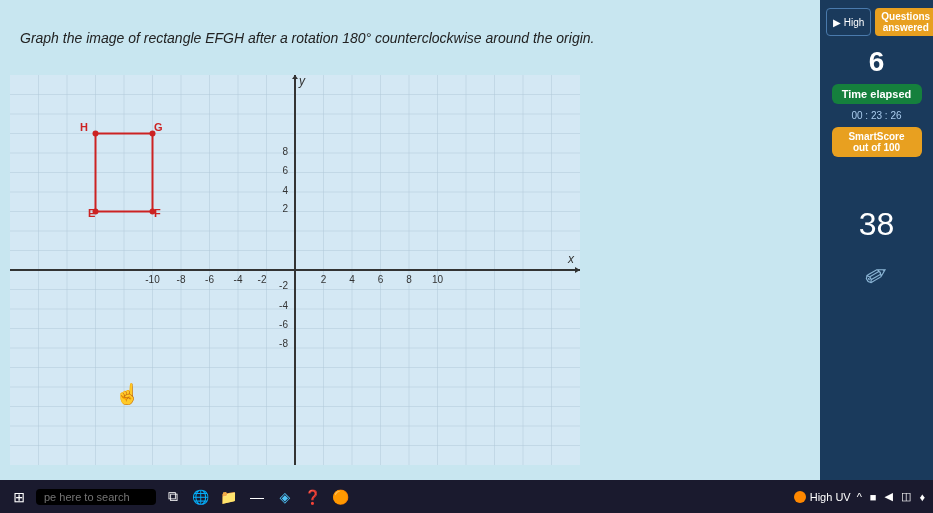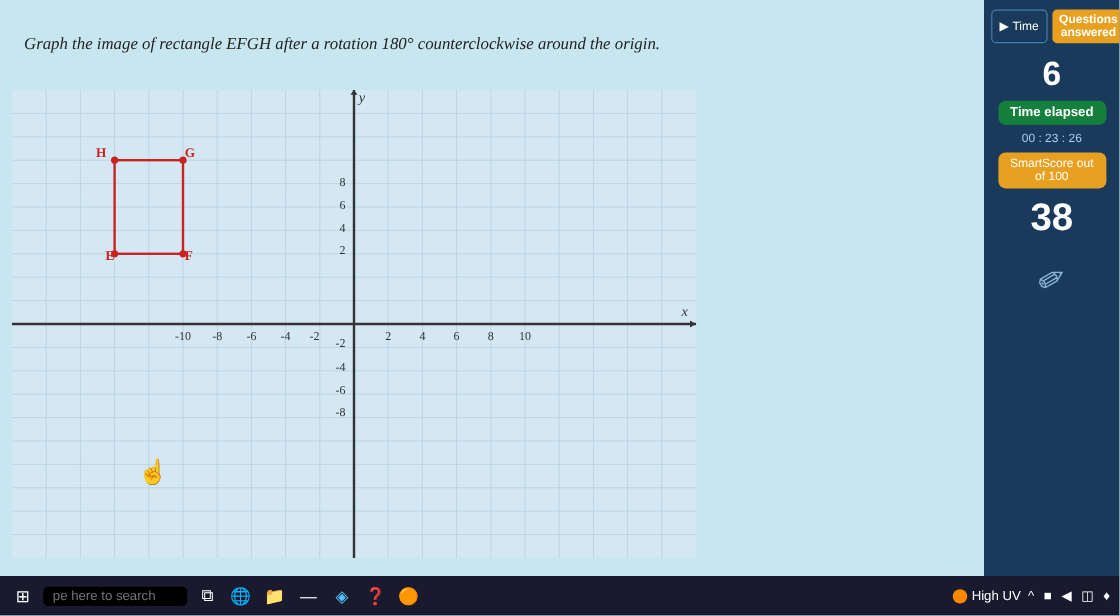--- a/index.html
+++ b/index.html
@@ -12,21 +12,20 @@
       position: relative;
     }
 
     
     .main-area {
       position: absolute;
       top: 0; left: 0;
       width: 820px;
       height: 486px;
       background: #c8e6f0;
-      font-family: Liberation Serif, serif;
     }
 
     
     .sidebar {
       position: absolute;
       top: 0; right: 0;
       width: 113px;
       height: 480px;
       background: #1a3a5c;
       display: flex;
@@ -92,29 +91,30 @@
       text-align: right;
     }
 
     .smart-score-box {
       background: #e8a020;
       color: white;
       border-radius: 6px;
       padding: 4px 8px;
       text-align: center;
       font-size: 10px;
+      font-weight: bold;
+      width: 90px;
+    }
+
+    .score-number {
+      color: white;
+      font-size: 32px;
       font-weight: normal;
-      width: 90px;
-    }
-
-    .score-number {
-      color: white;
-      font-size: 32px;
-      font-weight: bold;
-      text-align: center;
+      text-align: center;
+      margin-top: 43px;
     }
 
     .pencil-icon {
       color: #8ab4d4;
       font-size: 28px;
       transform: rotate(-30deg);
       margin-top: 10px;
     }
 
     
@@ -312,21 +312,21 @@
     </svg>
   </div>
 
   <div class="cursor-icon">☝</div>
 </div>
 
 <div class="sidebar">
   <div class="sidebar-top-buttons">
     <button class="video-btn">
       <span>▶</span>
-      <span>Time</span>
+      <span>High</span>
     </button>
     <button class="questions-btn">
       <span>Questions answered</span>
     </button>
   </div>
 
   <div class="question-number">6</div>
 
   <div class="time-elapsed-box">
     <span>Time elapsed</span>

